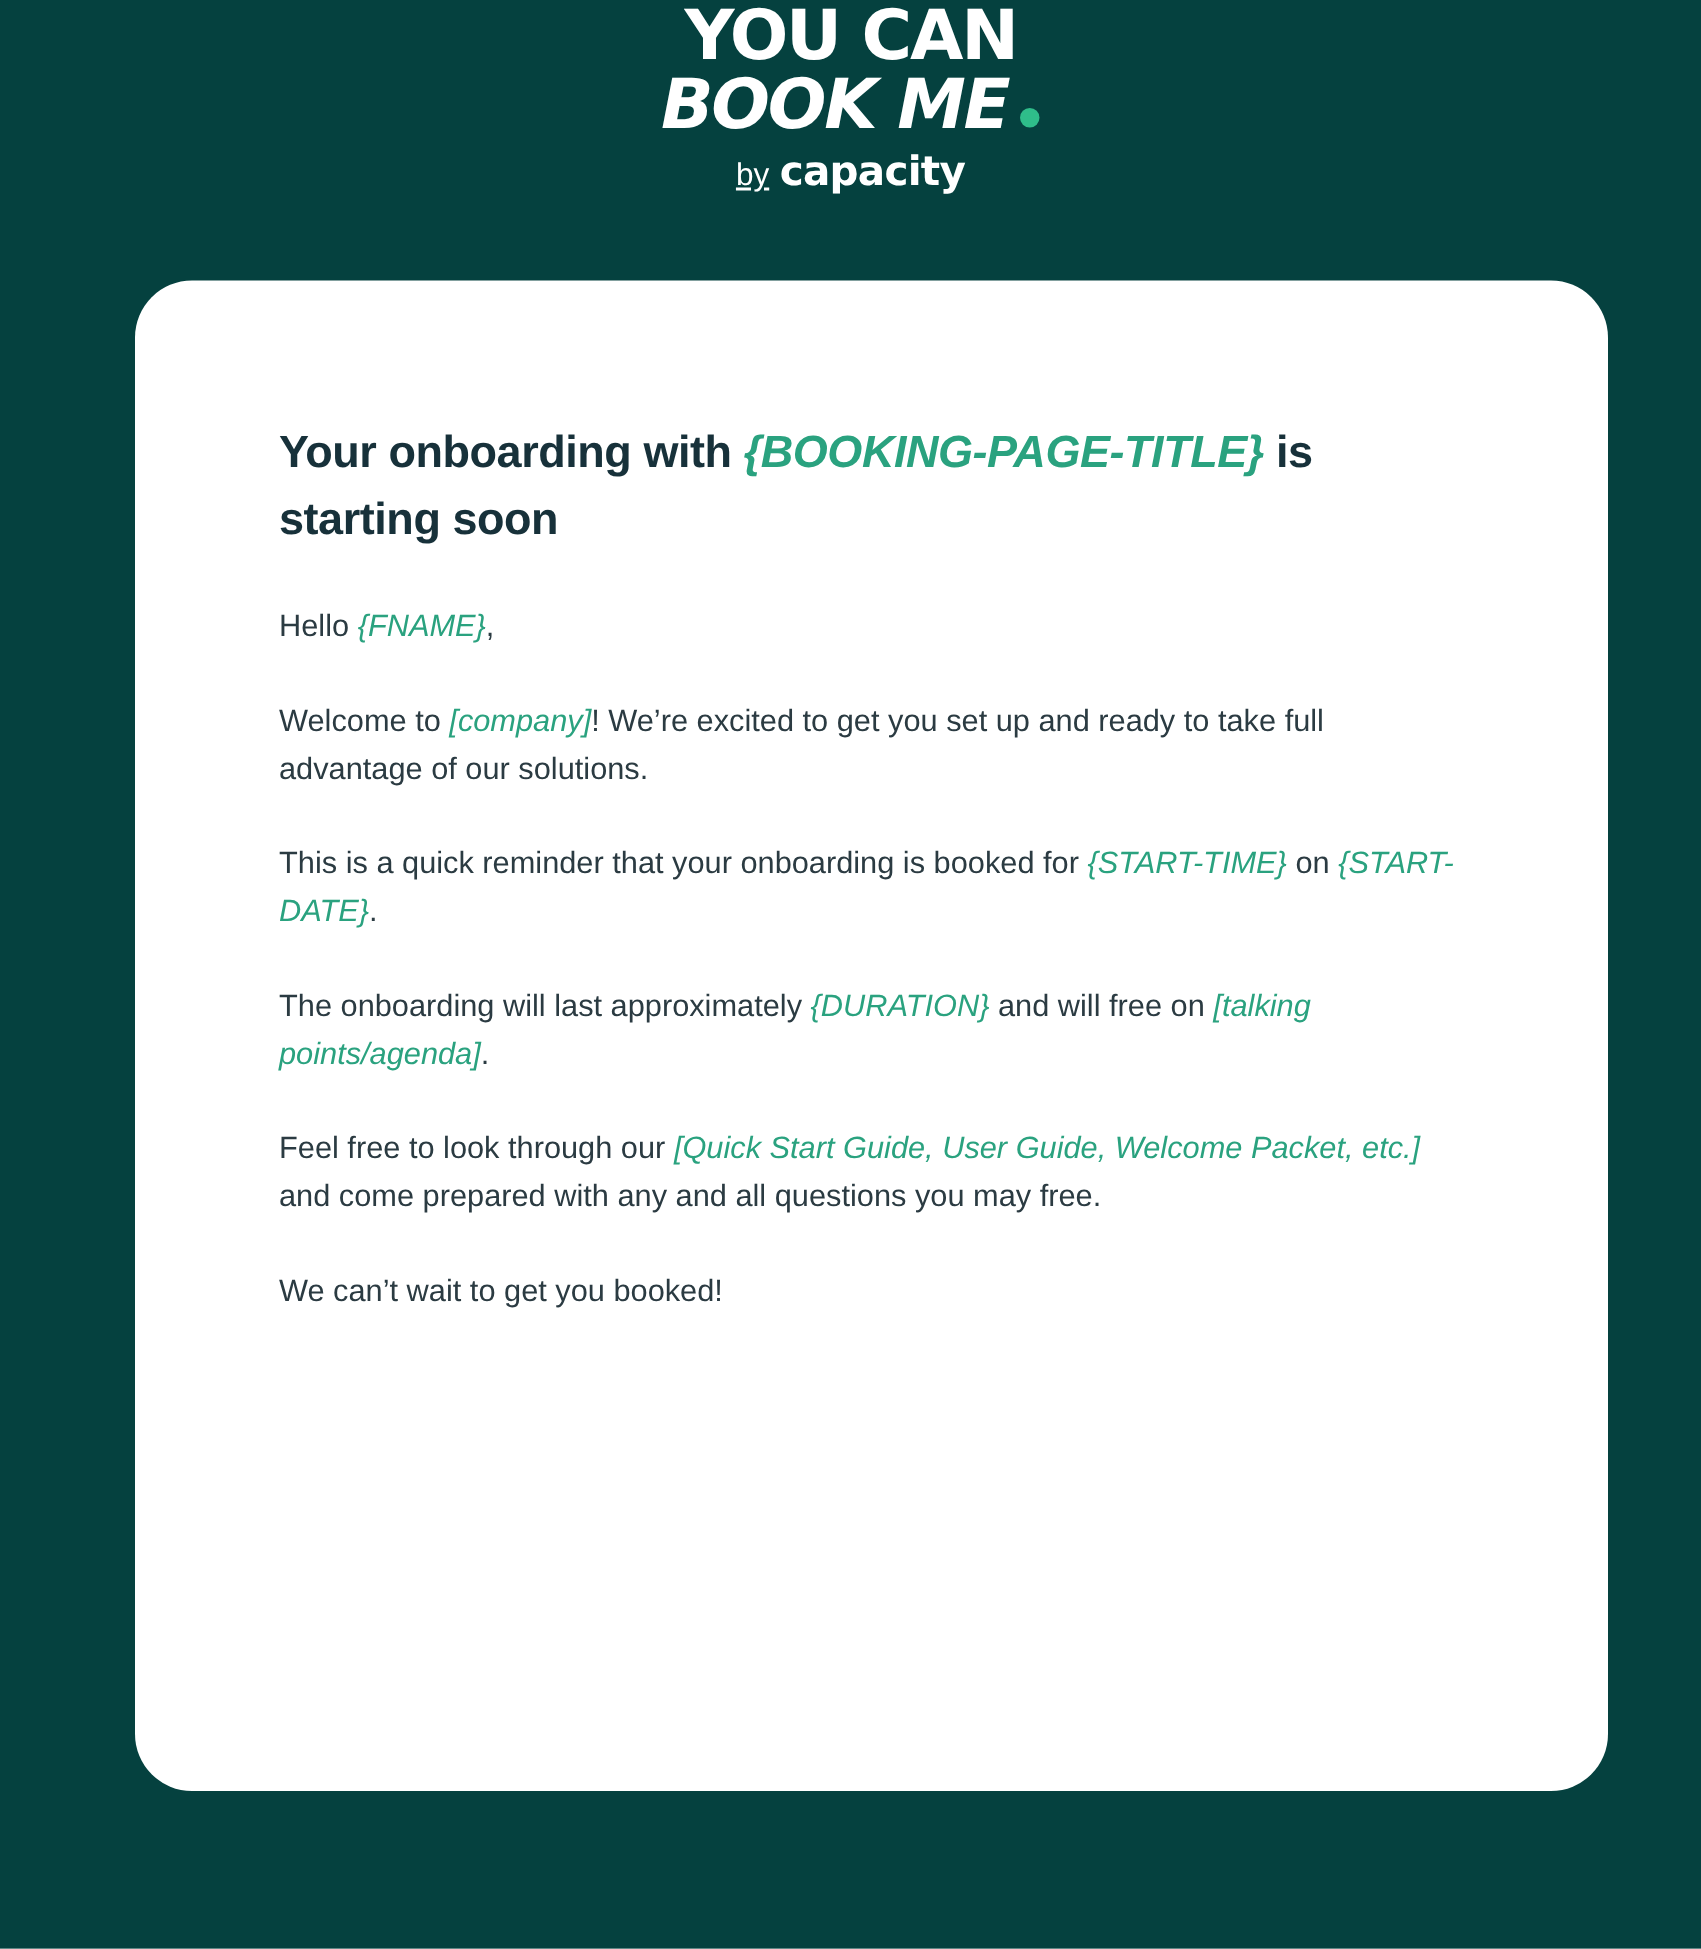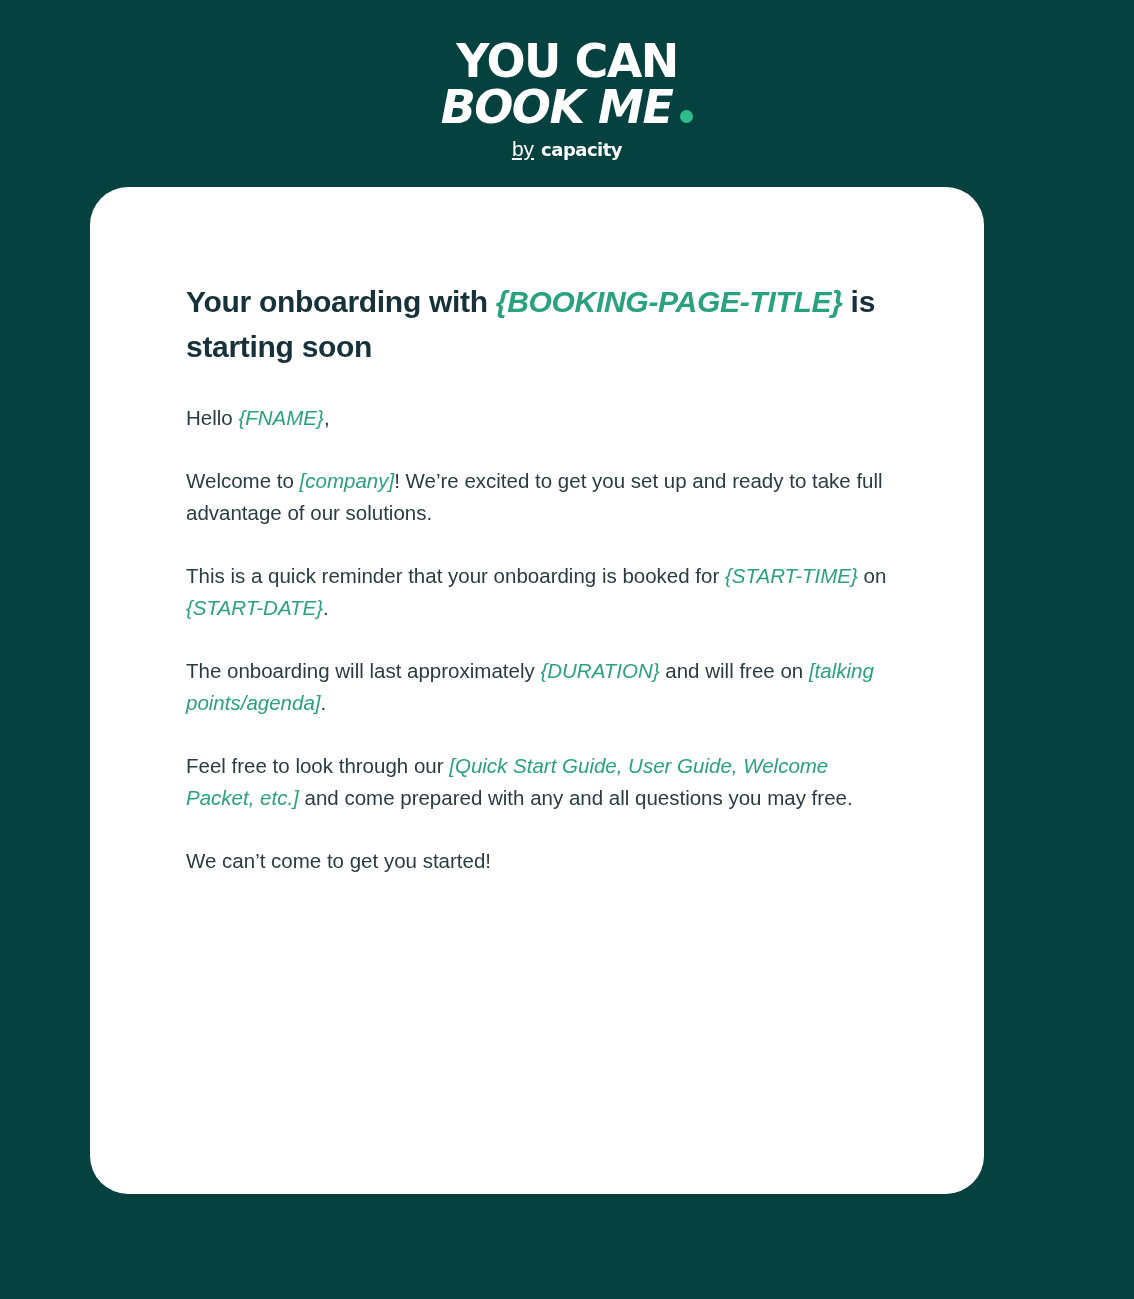--- a/index.html
+++ b/index.html
@@ -18,21 +18,20 @@
     width: 1134px;
     height: 1299px;
     position: relative;
     background: #05413f;
     box-sizing: border-box;
   }
 
   
   .logo-wrap {
     width: 100%;
-    padding-top: 38px;
     display: flex;
     flex-direction: column;
     align-items: center;
   }
   .logo-line {
     color: #ffffff;
     font-family: "DejaVu Sans", sans-serif;
     font-weight: bold;
     font-size: 46px;
     letter-spacing: -1.5px;
@@ -64,32 +63,32 @@
     gap: 7px;
     color: #ffffff;
   }
   .logo-sub .by {
     font-size: 21px;
     font-family: "Liberation Sans", sans-serif;
     letter-spacing: 0px;
     text-decoration: underline;
   }
   .logo-sub .capacity {
-    font-size: 18px;
+    font-size: 27px;
     font-family: "DejaVu Sans", sans-serif;
     font-weight: bold;
     letter-spacing: -0.5px;
   }
 
   
   .card {
     position: absolute;
     left: 90px;
     top: 187px;
-    width: 894px;
+    width: 982px;
     height: 1007px;
     background: #ffffff;
     border-radius: 38px;
     box-sizing: border-box;
     padding: 92px 96px 0 96px;
   }
 
   .email-title {
     font-size: 30px;
     font-weight: bold;
@@ -162,17 +161,17 @@
 
 
     <p class="para">
       <span>The onboarding will last approximately </span><span class="var">{DURATION}</span><span> and will free on </span><span class="var">[talking points/agenda]</span><span>.</span>
     </p>
 
     <p class="para">
       <span>Feel free to look through our </span><span class="var">[Quick Start Guide, User Guide, Welcome Packet, etc.]</span><span> and come prepared with any and all questions you may free.</span>
     </p>
 
-    <p class="para">We can’t come to get you started!</p>
+    <p class="para">We can’t wait to get you booked!</p>
 
 
   </div>
 </div>
 
 </body></html>

